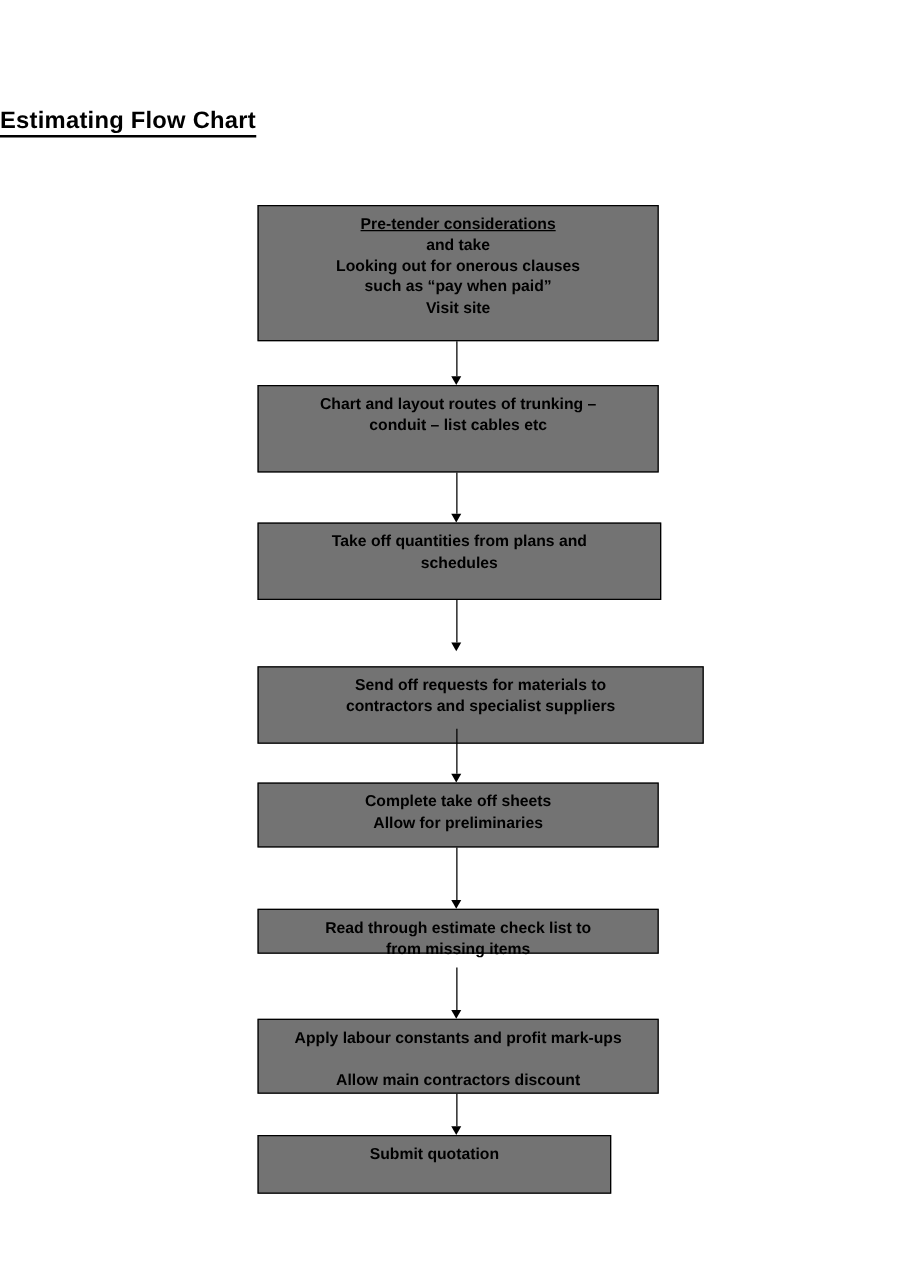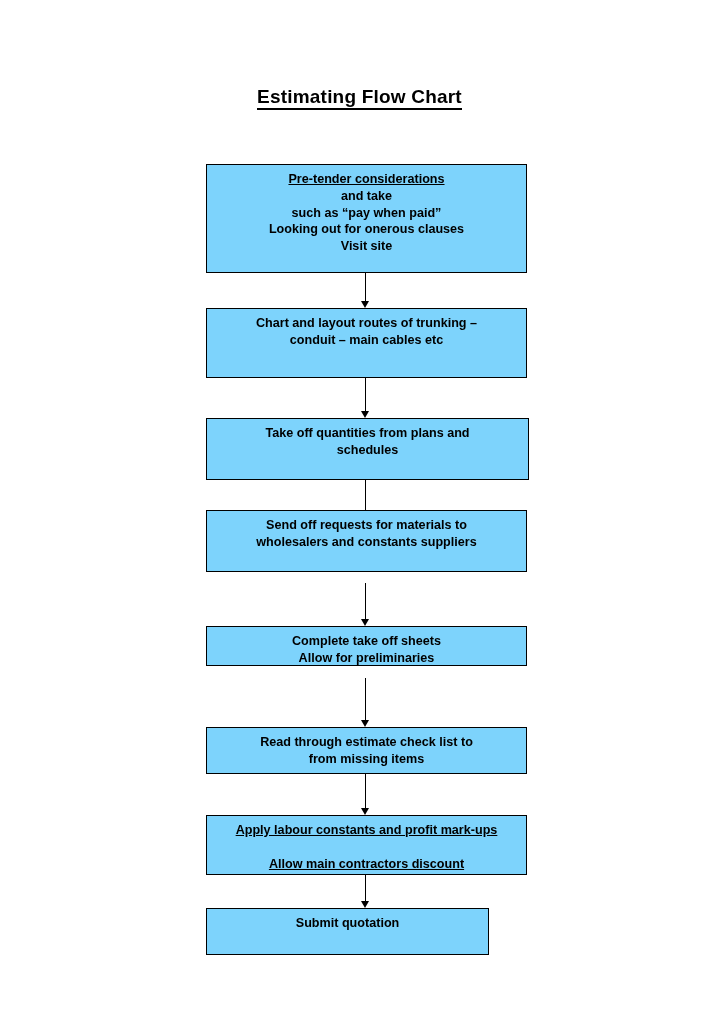--- a/index.html
+++ b/index.html
@@ -21,21 +21,20 @@
     inset: 0;
     width: 719px;
     height: 1017px;
   }
 
   .title {
     position: absolute;
     left: 0;
     top: 86px;
     width: 719px;
-    text-align: center;
     font-size: 19px;
     font-weight: bold;
     letter-spacing: 0.2px;
   }
   .title span {
     border-bottom: 2px solid #000;
     padding-bottom: 1px;
   }
 
   .flow {
@@ -43,21 +42,21 @@
     left: 0;
     top: 0;
     width: 719px;
     height: 1017px;
   }
 
   .node {
     position: absolute;
     box-sizing: border-box;
     border: 1px solid #000000;
-    background: #7dd3fc;
+    background: #737373;
     text-align: center;
     font-size: 12.6px;
     font-weight: bold;
     line-height: 16.8px;
     color: #000000;
   }
   .node .inner {
     padding-top: 6px;
   }
   .node .line {
@@ -100,92 +99,92 @@
   <div class="title">
     <span>Estimating Flow Chart</span>
   </div>
 
   <div class="flow">
 
     <div class="node" style="left:206px; top:164px; width:321px; height:109px;">
       <div class="inner">
         <span class="line u">Pre-tender considerations</span>
         <span class="line">and take</span>
+        <span class="line">Looking out for onerous clauses</span>
         <span class="line">such as “pay when paid”</span>
-        <span class="line">Looking out for onerous clauses</span>
         <span class="line">Visit site</span>
       </div>
     </div>
 
     <div class="connector" style="left:359px; top:273px; height:35px;">
       <div class="stem" style="height:28px;"></div>
       <div class="head" style="top:28px;"></div>
     </div>
 
     <div class="node" style="left:206px; top:308px; width:321px; height:70px;">
       <div class="inner">
         <span class="line">Chart and layout routes of trunking –</span>
-        <span class="line">conduit – main cables etc</span>
+        <span class="line">conduit – list cables etc</span>
       </div>
     </div>
 
     <div class="connector" style="left:359px; top:378px; height:40px;">
       <div class="stem" style="height:33px;"></div>
       <div class="head" style="top:33px;"></div>
     </div>
 
     <div class="node" style="left:206px; top:418px; width:323px; height:62px;">
       <div class="inner">
         <span class="line">Take off quantities from plans and</span>
         <span class="line">schedules</span>
       </div>
     </div>
 
     <div class="connector" style="left:359px; top:480px; height:41px;">
       <div class="stem" style="height:34px;"></div>
       <div class="head" style="top:34px;"></div>
     </div>
 
-    <div class="node" style="left:206px; top:510px; width:321px; height:62px;">
+    <div class="node" style="left:206px; top:533px; width:357px; height:62px;">
       <div class="inner">
         <span class="line">Send off requests for materials to</span>
-        <span class="line">wholesalers and constants suppliers</span>
+        <span class="line">contractors and specialist suppliers</span>
       </div>
     </div>
 
     <div class="connector" style="left:359px; top:583px; height:43px;">
       <div class="stem" style="height:36px;"></div>
       <div class="head" style="top:36px;"></div>
     </div>
 
-    <div class="node" style="left:206px; top:626px; width:321px; height:40px;">
+    <div class="node" style="left:206px; top:626px; width:321px; height:52px;">
       <div class="inner">
         <span class="line">Complete take off sheets</span>
         <span class="line">Allow for preliminaries</span>
       </div>
     </div>
 
     <div class="connector" style="left:359px; top:678px; height:49px;">
       <div class="stem" style="height:42px;"></div>
       <div class="head" style="top:42px;"></div>
     </div>
 
-    <div class="node" style="left:206px; top:727px; width:321px; height:47px;">
+    <div class="node" style="left:206px; top:727px; width:321px; height:36px;">
       <div class="inner">
         <span class="line">Read through estimate check list to</span>
         <span class="line">from missing items</span>
       </div>
     </div>
 
     <div class="connector" style="left:359px; top:774px; height:41px;">
       <div class="stem" style="height:34px;"></div>
       <div class="head" style="top:34px;"></div>
     </div>
 
-    <div class="node" style="left:206px; top:815px; width:321px; height:60px;text-decoration:underline;">
+    <div class="node" style="left:206px; top:815px; width:321px; height:60px;">
       <div class="inner">
         <span class="line">Apply labour constants and profit mark-ups</span>
         <span class="line spacer"></span>
         <span class="line">Allow main contractors discount</span>
       </div>
     </div>
 
     <div class="connector" style="left:359px; top:875px; height:33px;">
       <div class="stem" style="height:26px;"></div>
       <div class="head" style="top:26px;"></div>

